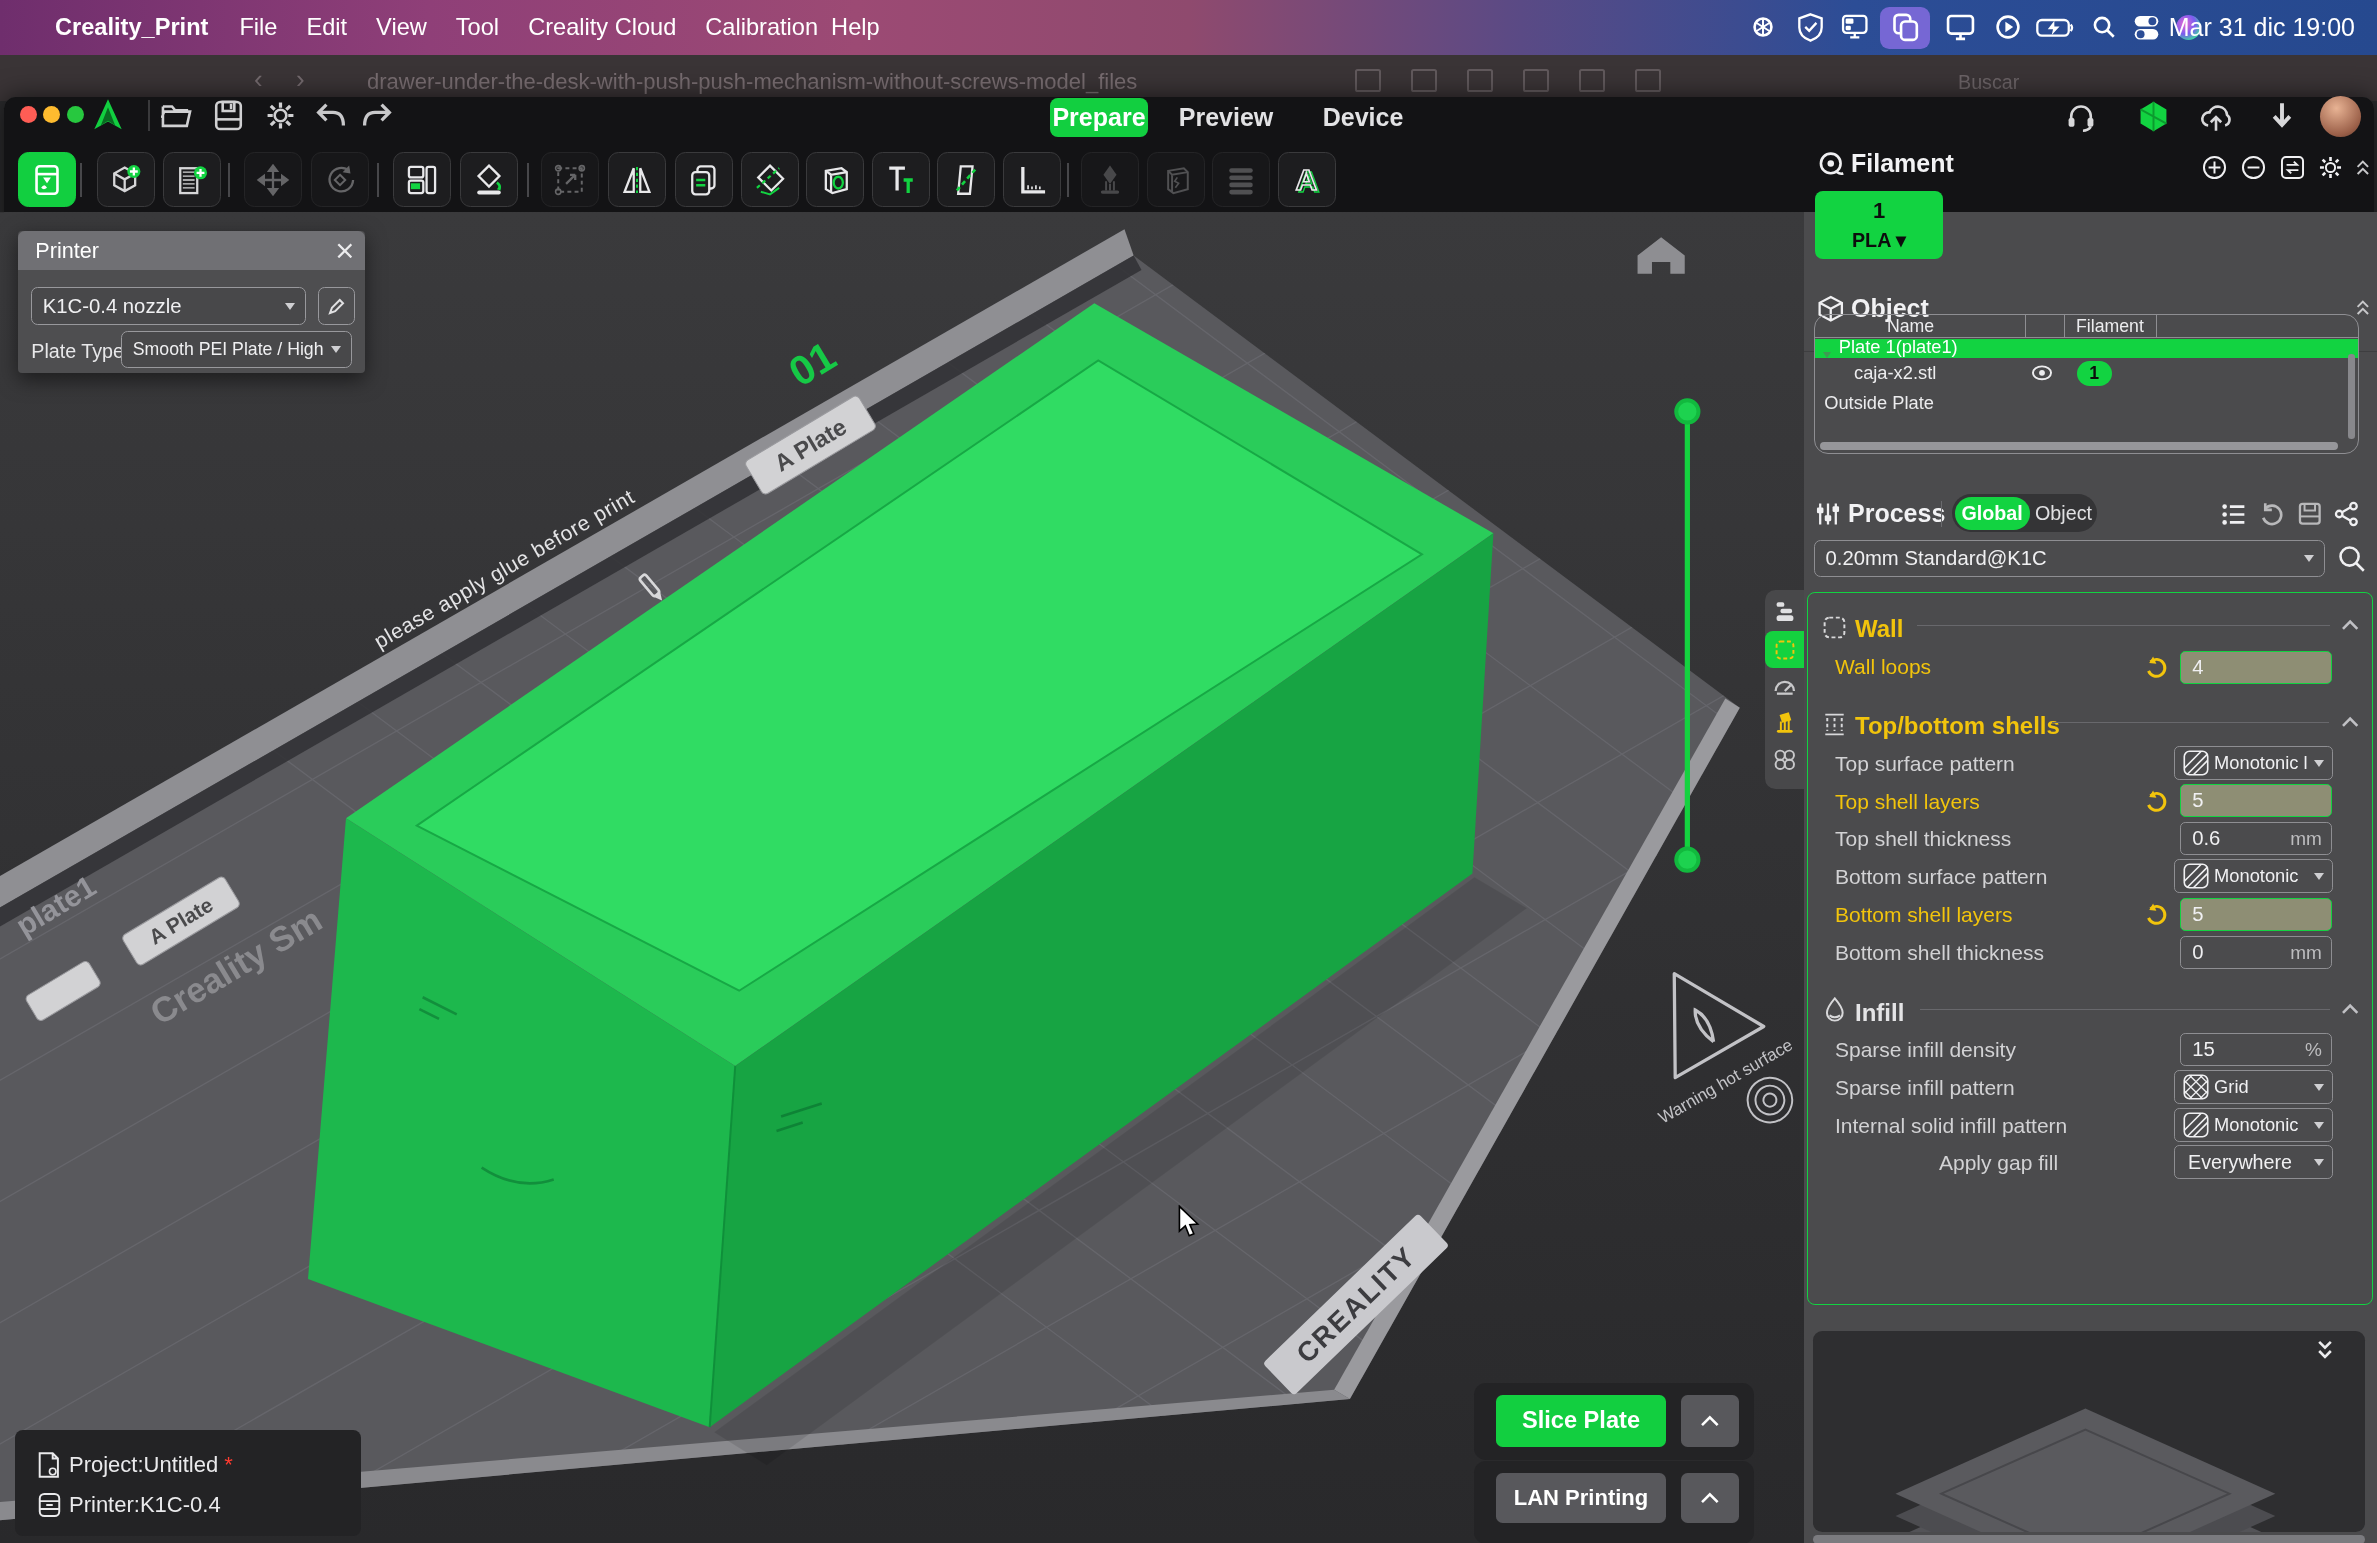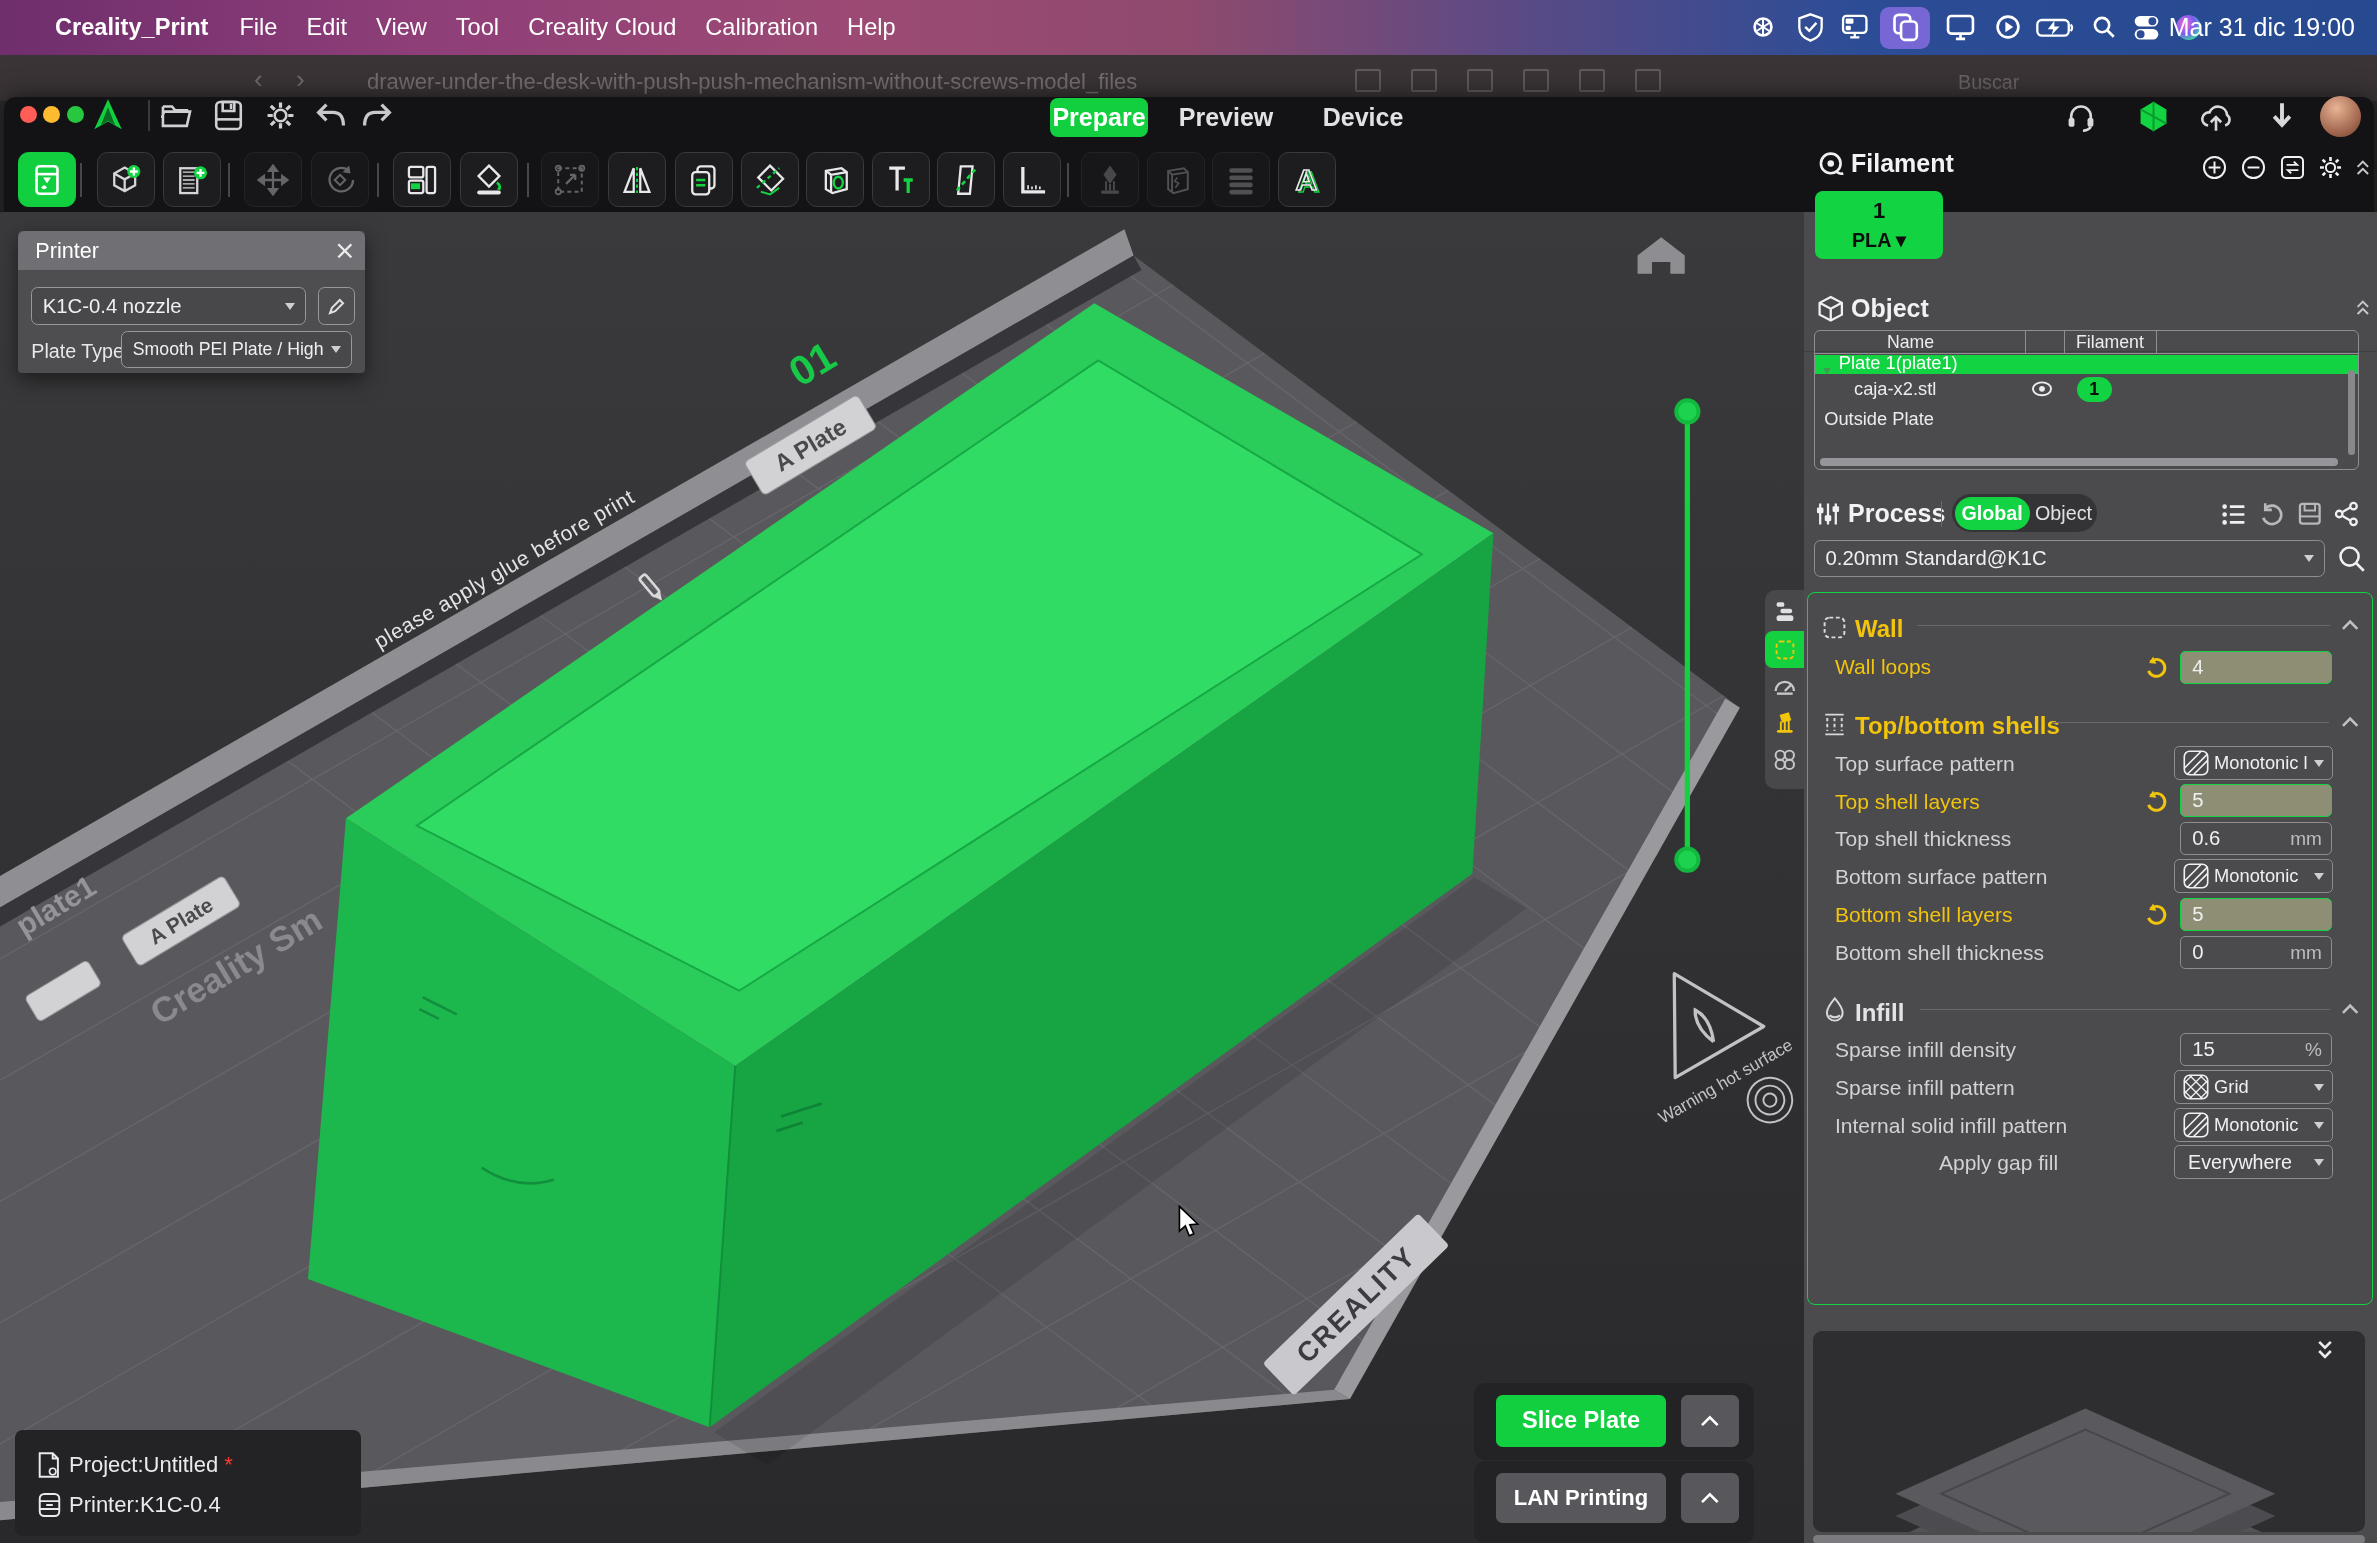--- a/index.html
+++ b/index.html
@@ -36,21 +36,21 @@
           display:flex;align-items:center;}
   .select{border:1.3px solid #98989c;border-radius:6.6px;background:#48484a;display:flex;align-items:center;
           box-sizing:border-box;padding:0 10.5px;gap:6.6px;}
   .select .txt{flex:1;color:#f0f0f2;white-space:nowrap;overflow:hidden;}
   .caret{width:0;height:0;border-left:5.9px solid transparent;border-right:5.9px solid transparent;border-top:7.9px solid #cfcfd2;}
   
   .rpanel{position:absolute;left:1804px;top:212px;width:573px;height:1332px;background:#4b4b4d;}
   .sechead{position:absolute;font-size:25px;font-weight:bold;color:#f2f2f4;white-space:nowrap;}
   .chip{position:absolute;left:1815px;top:191px;width:128px;height:68px;background:#12d341;border-radius:7.9px;
         display:flex;flex-direction:column;align-items:center;justify-content:center;color:#0d0d0d;font-weight:bold;}
-  .objtable{position:absolute;left:1814px;top:330px;width:545px;height:140px;border:1.3px solid #8e8e92;border-radius:6px;
+  .objtable{position:absolute;left:1814px;top:314px;width:545px;height:140px;border:1.3px solid #8e8e92;border-radius:14px;
             box-sizing:border-box;overflow:hidden;}
   .hl{position:absolute;height:1.3px;background:#68686c;}
   .row-label{position:absolute;font-size:21px;color:#d2d2d4;white-space:nowrap;}
   .row-label.mod{color:#f2c40c;}
   .selbox{position:absolute;width:159px;height:34px;border:1.3px solid #8e8e92;border-radius:5.2px;
           display:flex;align-items:center;gap:5.2px;padding:0 7.9px;box-sizing:border-box;}
   .selbox .txt{font-size:18.3px;color:#f0f0f2;flex:1;white-space:nowrap;overflow:hidden;}
   .inpwrap{position:absolute;width:152px;height:33px;border:1.3px solid #8e8e92;border-radius:5.2px;
            display:flex;align-items:center;box-sizing:border-box;padding:0 9.2px;gap:3.9px;}
   .inpwrap.mod{background:#8e8e74;border-color:#12d341;}
@@ -73,21 +73,21 @@
 
   <div class="menubar">
     <span class="mitem" style="margin-left:27.5px;font-size:26px"></span>
     <span class="mitem" style="margin-left:27.5px;font-weight:bold">Creality_Print</span>
     <span class="mitem" style="margin-left:31px">File</span>
     <span class="mitem" style="margin-left:29px">Edit</span>
     <span class="mitem" style="margin-left:29px">View</span>
     <span class="mitem" style="margin-left:29px">Tool</span>
     <span class="mitem" style="margin-left:29px">Creality Cloud</span>
     <span class="mitem" style="margin-left:29px">Calibration</span>
-    <span class="mitem" style="margin-left:29px">Help</span>
+    <span class="mitem" style="margin-left:13px">Help</span>
   </div>
 
   <div class="sticon" style="left:1748px;width:29px">
     <svg width="26" height="26" viewBox="0 0 40 40">
         <circle cx="20" cy="20" r="13" fill="none" stroke="#fff" stroke-width="4"></circle>
         <path d="M20 7 L20 33 M9 13 L31 27 M31 13 L9 27" stroke="#fff" stroke-width="3"></path>
       </svg>
   </div>
   <div class="sticon" style="left:1796px;width:29px">
     <svg width="25" height="29" viewBox="0 0 38 44">

